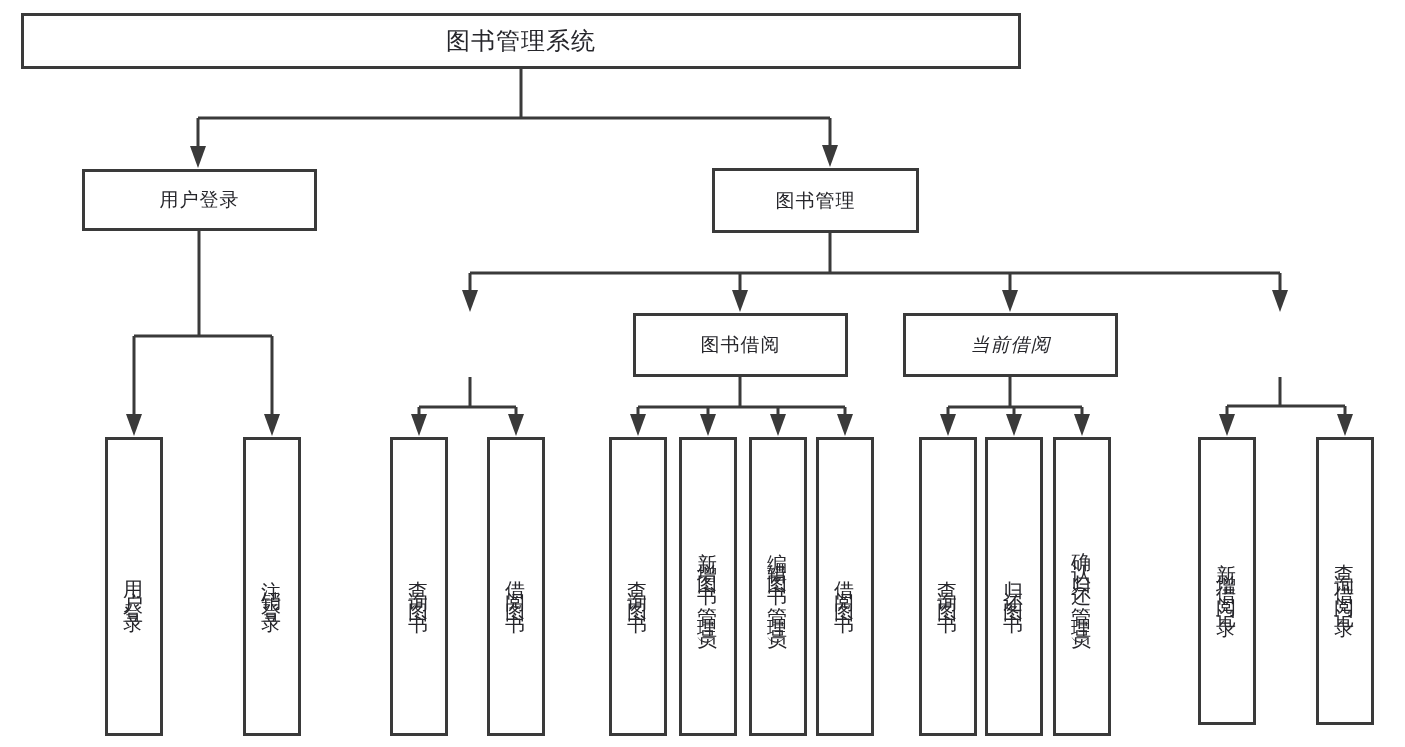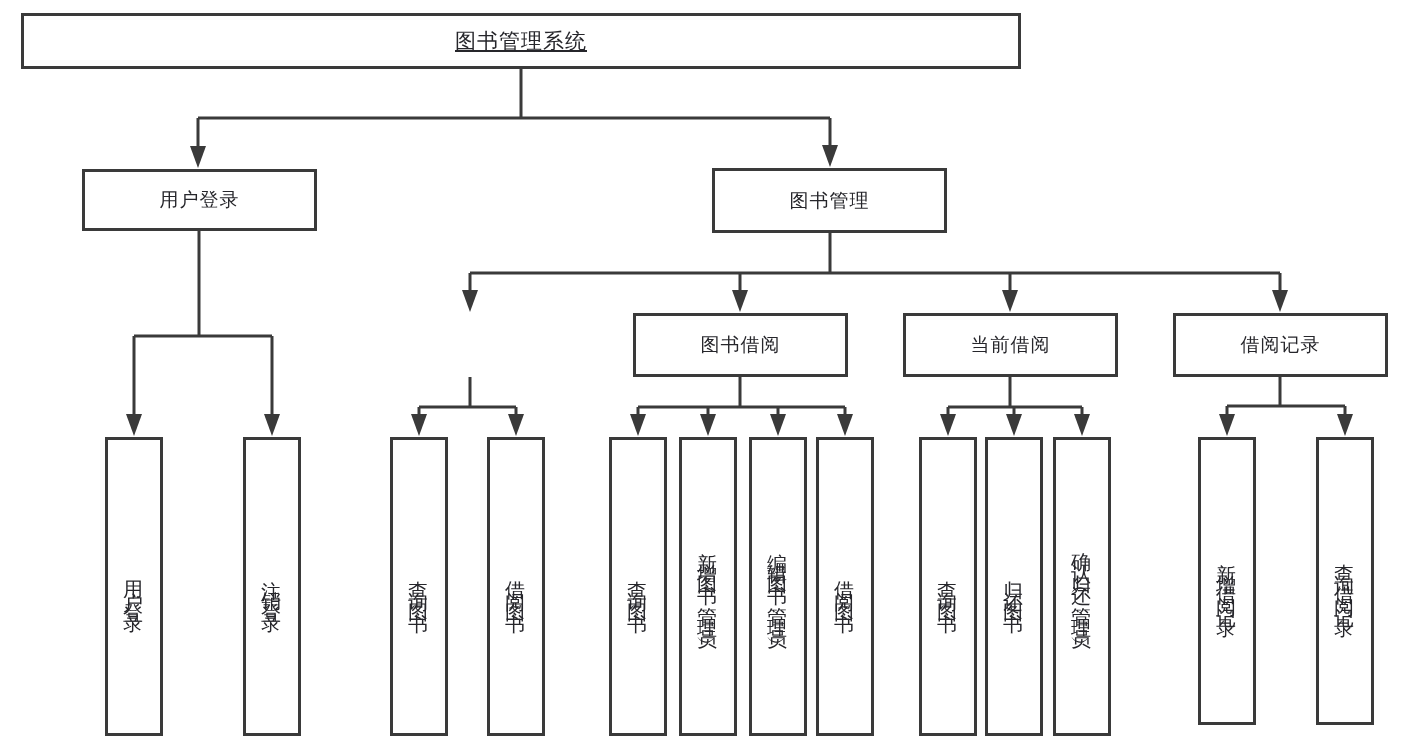--- a/index.html
+++ b/index.html
@@ -13,27 +13,27 @@
   #wires { position:absolute; left:0; top:0; width:1405px; height:747px; }
 
   .node-h {
     position:absolute;
     background:#ffffff;
     border:3px solid #3a3a3a;
     display:flex; align-items:center; justify-content:center;
     font-size:19px; color:#26262b; letter-spacing:1px;
     box-sizing:border-box;
   }
-  .node-root { left:21px; top:13px; width:1000px; height:56px; font-size:21px;text-decoration:underline; }
+  .node-root { left:21px; top:13px; width:1000px; height:56px; font-size:24px; }
   .node-l2a  { left:82px;  top:169px; width:235px; height:62px; }
-  .node-l2b  { left:712px; top:168px; width:235px; height:65px; }
+  .node-l2b  { left:712px; top:168px; width:207px; height:65px; }
   .node-l3   { top:313px; width:215px; height:64px; }
   .node-l3a  { left:363px; }
   .node-l3b  { left:633px;text-align:center; }
-  .node-l3c  { left:903px; }
+  .node-l3c  { left:903px;font-style:italic; }
   .node-l3d  { left:1173px; }
 
   .leaf {
     position:absolute;
     top:437px; width:58px; height:299px;
     background:#ffffff;
     border:3px solid #3a3a3a;
     box-sizing:border-box;
     display:flex; align-items:center; justify-content:center;
     writing-mode:vertical-rl;
@@ -105,23 +105,20 @@
   <div class="node-h node-l2b">
     <span>图书管理</span>
   </div>
 
   <div class="node-h node-l3 node-l3b">
     <span>图书借阅</span>
   </div>
   <div class="node-h node-l3 node-l3c">
     <span>当前借阅</span>
   </div>
-  <div class="node-h node-l3 node-l3d">
-    <span>借阅记录</span>
-  </div>
 
   <div class="leaf" style="left:105px;">
     <span>用户登录</span>
   </div>
   <div class="leaf" style="left:243px;">
     <span>注销登录</span>
   </div>
 
   <div class="leaf" style="left:390px;">
     <span>查询图书</span>

